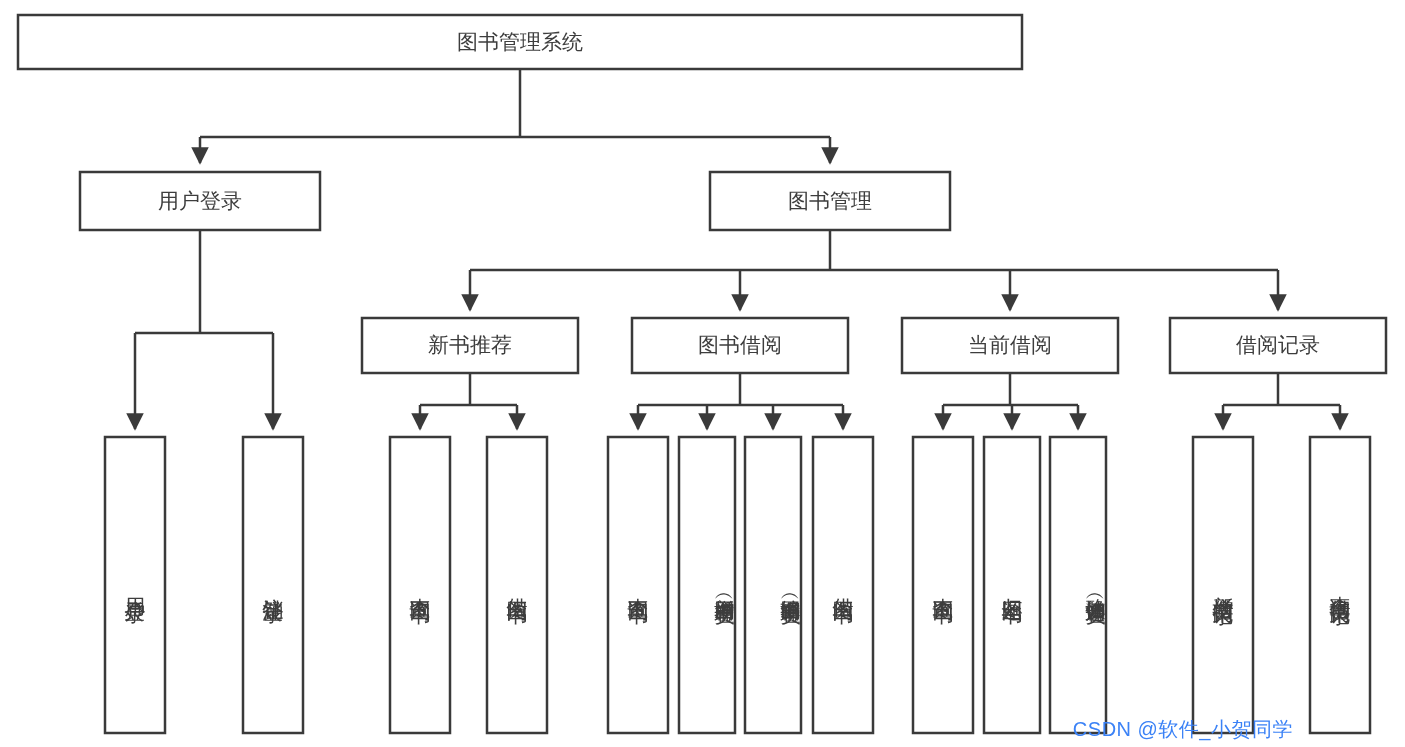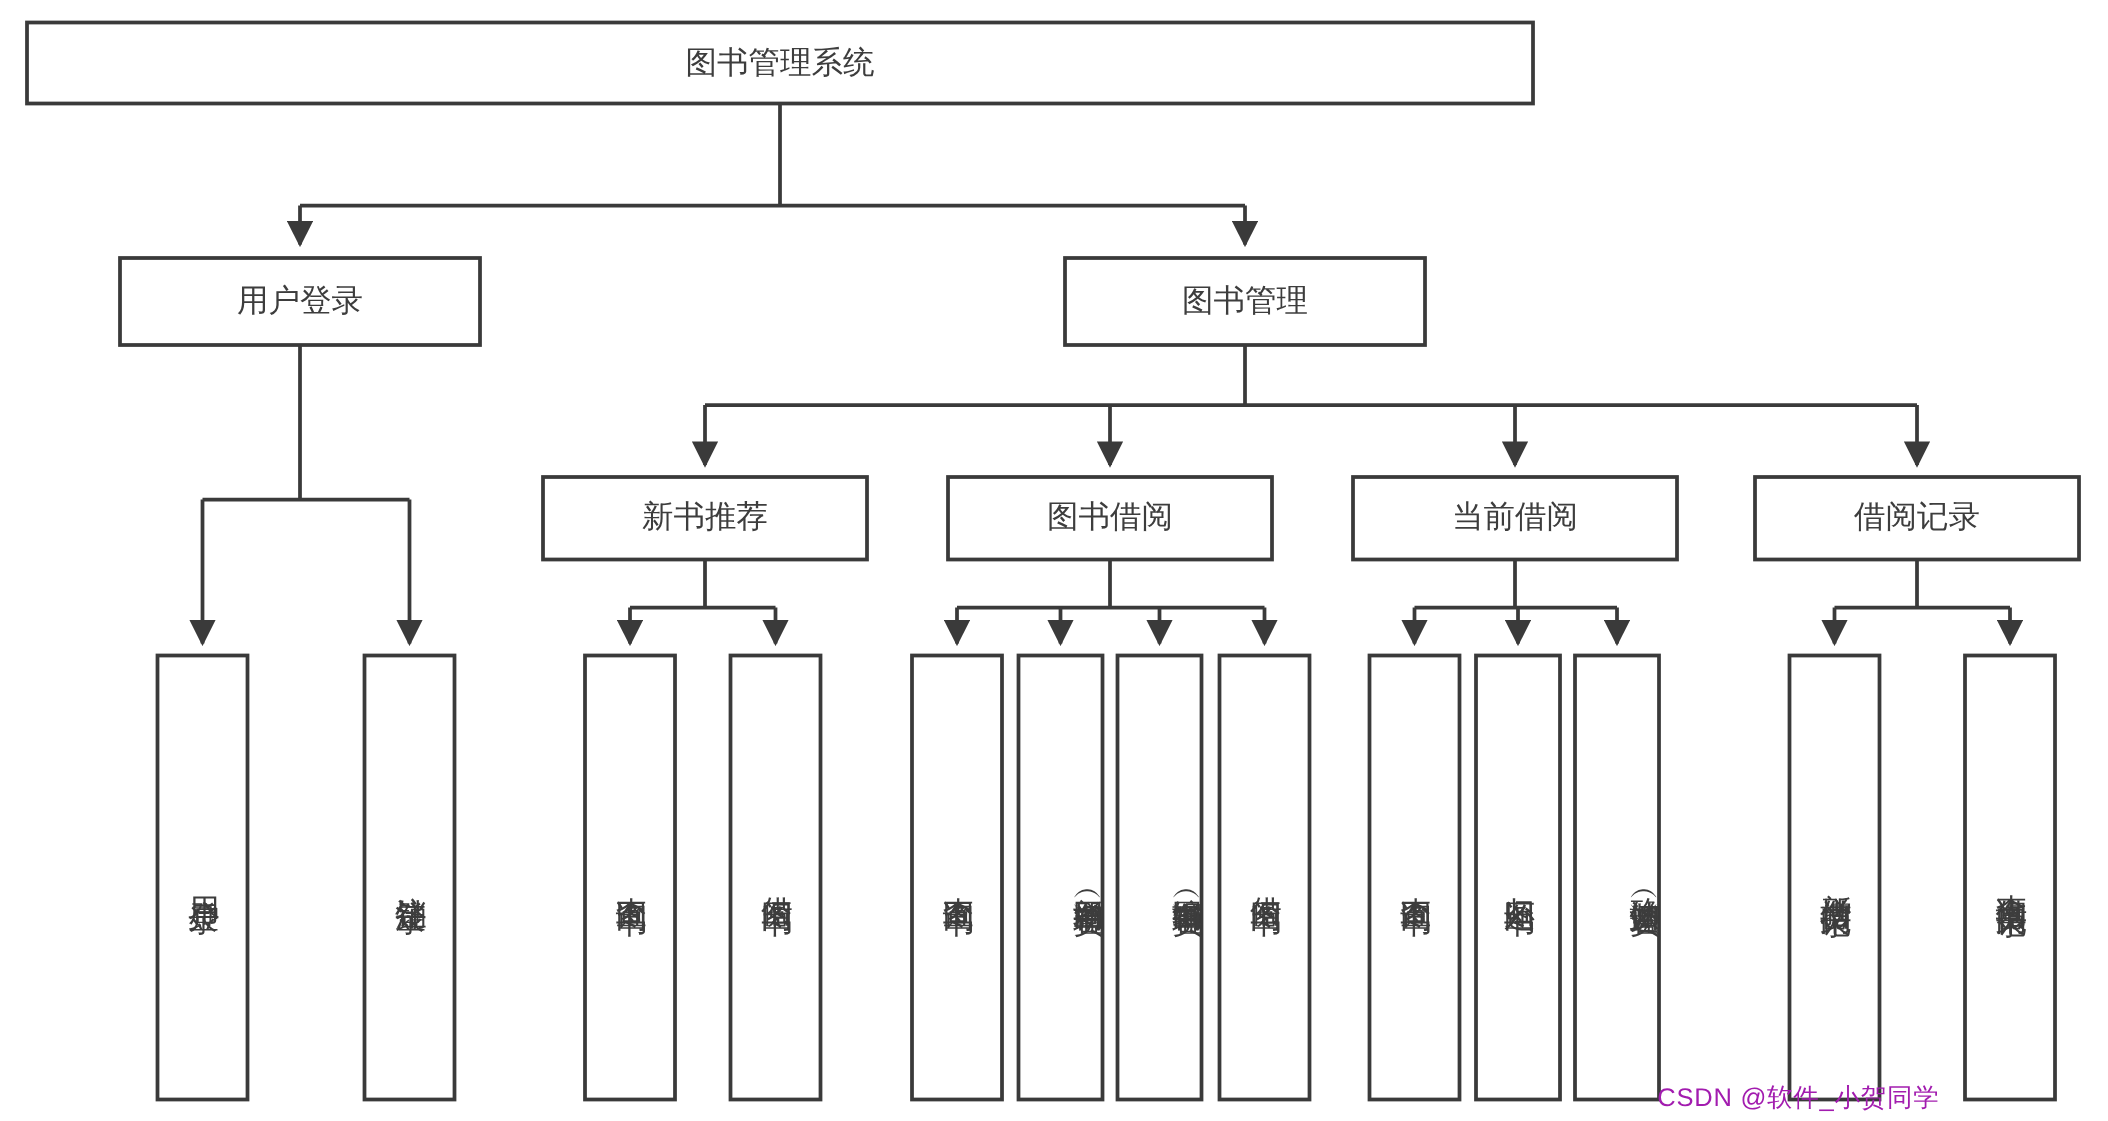--- a/index.html
+++ b/index.html
@@ -45,22 +45,22 @@
     font-family: "Liberation Sans", "DejaVu Sans", sans-serif;
     font-size: 21px;
     text-anchor: middle;
     dominant-baseline: middle;
   }
   .watermark {
     position: absolute;
     right: 8px;
     bottom: 4px;
     font-family: "Liberation Sans", "DejaVu Sans", sans-serif;
-    font-size: 17px;
-    color: #a21caf;
+    font-size: 20px;
+    color: #3b82f6;
     letter-spacing: 0.5px;
     white-space: nowrap;
     user-select: none;
   }
 </style>
 </head>
 <body>
 
 <div id="diagram-root">
 

